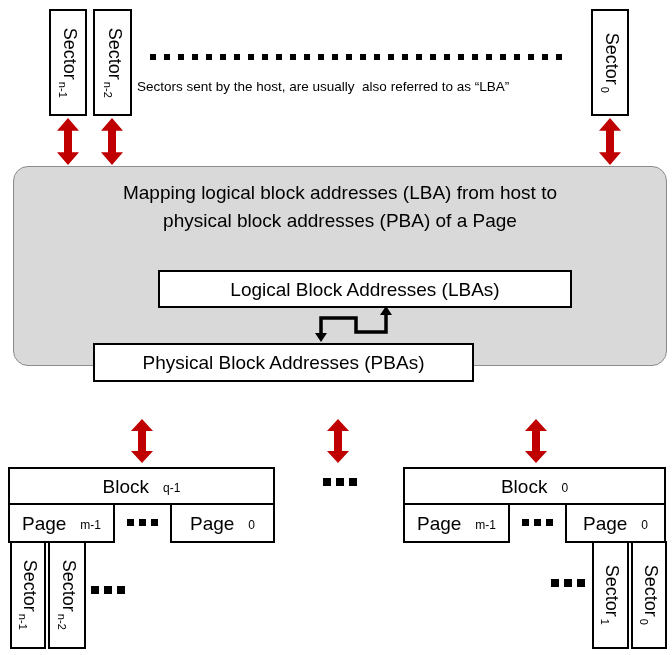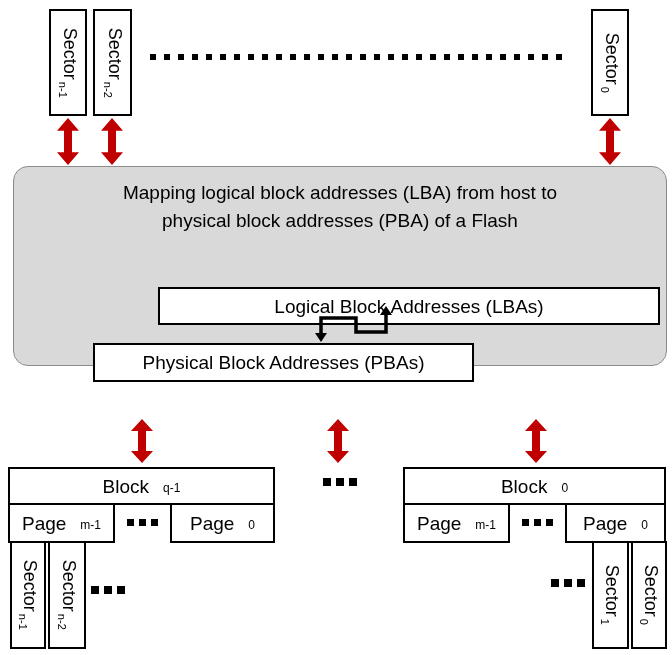--- a/index.html
+++ b/index.html
@@ -53,43 +53,44 @@
   </div>
   <div class="vbox" style="left:93px;top:9px;width:39px;height:107px;">
     <span class="vlabel"><span>Sector</span><sub>n-2</sub></span>
   </div>
   <div class="vbox" style="left:591px;top:9px;width:38px;height:107px;">
     <span class="vlabel"><span>Sector</span><sub>0</sub></span>
   </div>
 
   <div class="hdots" style="left:150px;top:54px;width:418px;height:6px;"></div>
 
+  <div class="caption" style="left:137px;top:79px;">Sectors sent by the host, are usually  also referred to as “LBA”</div>
 
   <div class="varrow" style="left:57px;top:118px;">
     <svg width="22" height="47" viewBox="0 0 22 48" preserveAspectRatio="none">
         <path d="M11 0 L22 13 L15 13 L15 35 L22 35 L11 48 L0 35 L7 35 L7 13 L0 13 Z" fill="currentColor"></path>
       </svg>
   </div>
   <div class="varrow" style="left:101px;top:118px;">
     <svg width="22" height="47" viewBox="0 0 22 48" preserveAspectRatio="none">
         <path d="M11 0 L22 13 L15 13 L15 35 L22 35 L11 48 L0 35 L7 35 L7 13 L0 13 Z" fill="currentColor"></path>
       </svg>
   </div>
   <div class="varrow" style="left:599px;top:118px;">
     <svg width="22" height="47" viewBox="0 0 22 48" preserveAspectRatio="none">
         <path d="M11 0 L22 13 L15 13 L15 35 L22 35 L11 48 L0 35 L7 35 L7 13 L0 13 Z" fill="currentColor"></path>
       </svg>
   </div>
 
   <div class="panel">
     <div class="panel-title" style="top:16px;">Mapping logical block addresses (LBA) from host to</div>
-    <div class="panel-title" style="top:44px;">physical block addresses (PBA) of a Flash</div>
+    <div class="panel-title" style="top:44px;">physical block addresses (PBA) of a Page</div>
   </div>
 
-  <div class="hbox" style="left:158px;top:270px;width:502px;height:38px;margin-top:17px;">
+  <div class="hbox" style="left:158px;top:270px;width:414px;height:38px;">
     <span>Logical Block Addresses (LBAs)</span>
   </div>
   <div class="hbox" style="left:93px;top:343px;width:381px;height:39px;">
     <span>Physical Block Addresses (PBAs)</span>
   </div>
 
   <svg class="connector" style="left:298px;top:298px;" width="100" height="50" viewBox="0 0 100 50">
     <path d="M23 37 L23 20 L58 20 L58 34 L88 34 L88 15" fill="none" stroke="#000" stroke-width="3.5"></path>
     <polygon points="17,35 29,35 23,44" fill="#000"></polygon>
     <polygon points="82,17 94,17 88,8" fill="#000"></polygon>

